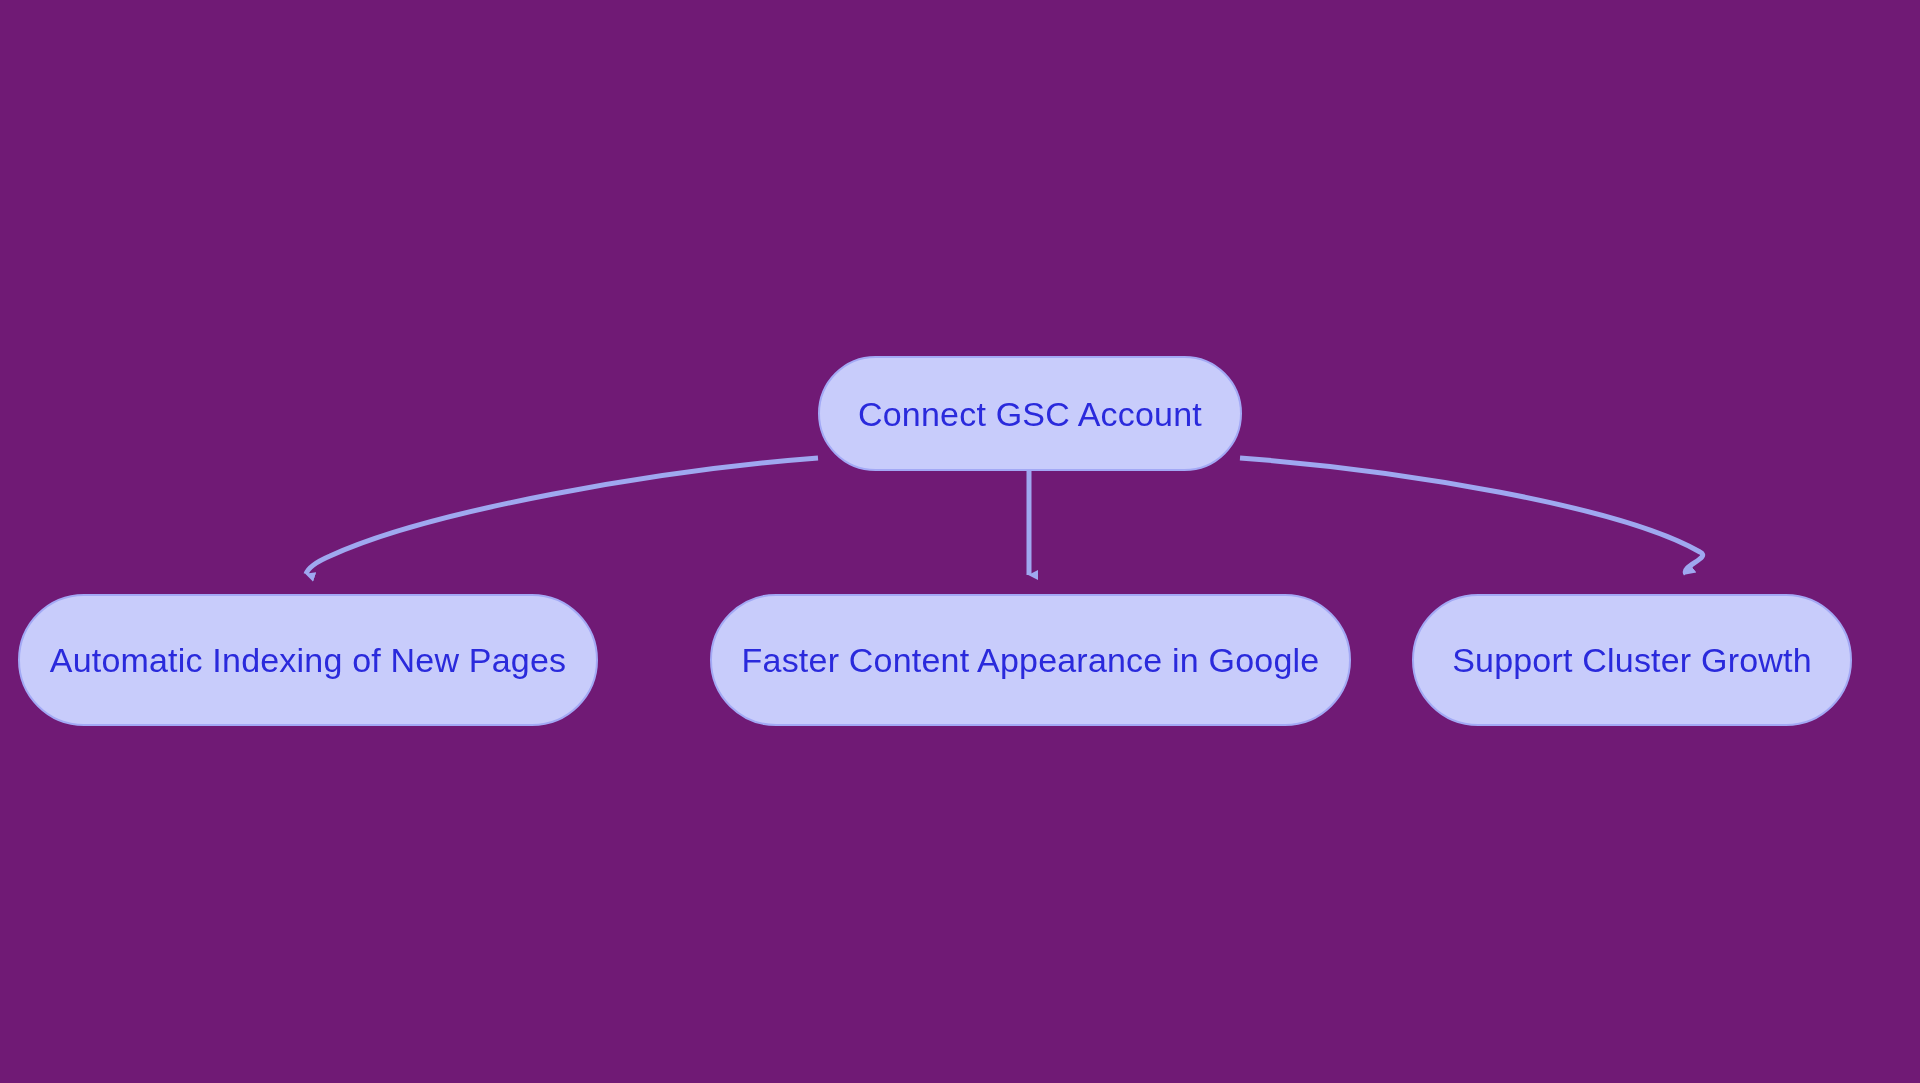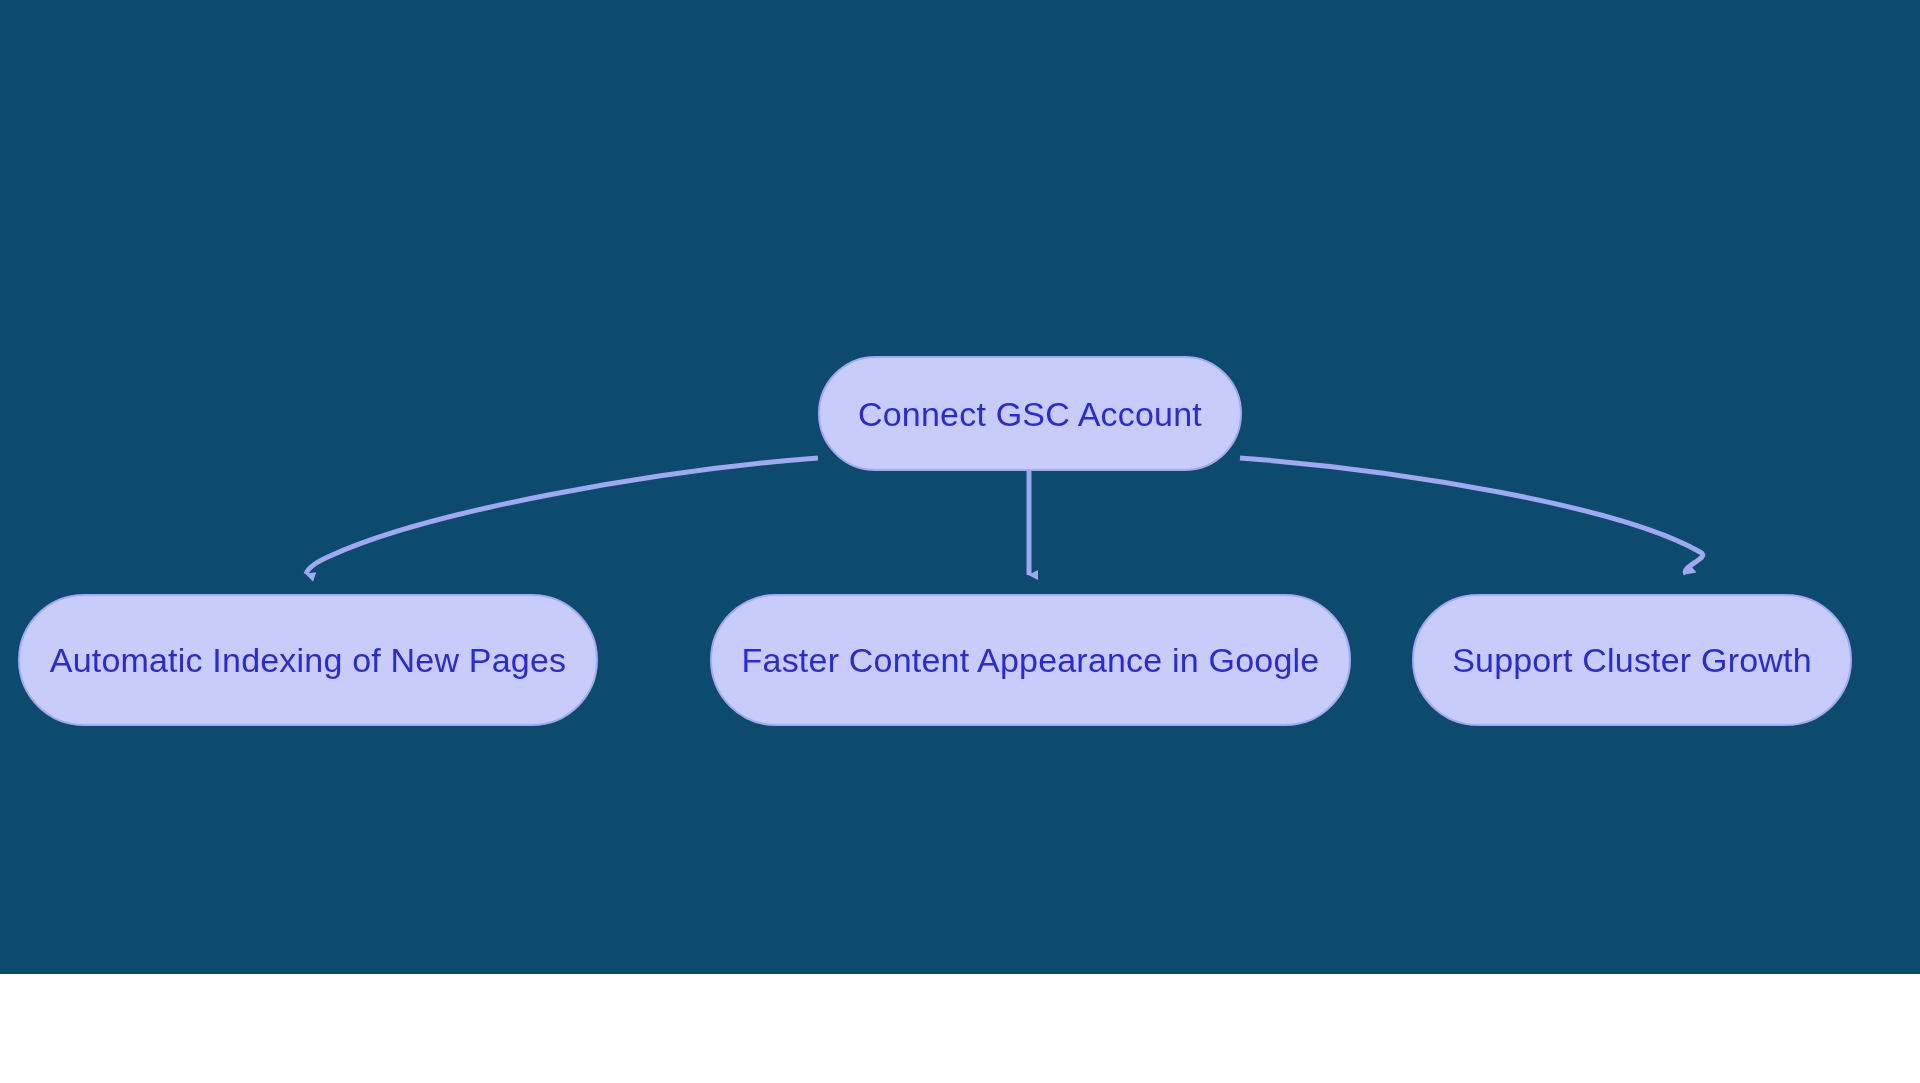--- a/index.html
+++ b/index.html
@@ -9,22 +9,22 @@
   }
   body {
     width: 1920px;
     height: 1083px;
     overflow: hidden;
     font-family: "Liberation Sans", sans-serif;
   }
   #flowchart-canvas {
     position: relative;
     width: 1920px;
-    height: 974px;
-    background: #0c4a6e;
+    height: 1083px;
+    background: #701a75;
   }
   #edge-layer {
     position: absolute;
     left: 0;
     top: 0;
     width: 1920px;
     height: 1083px;
     pointer-events: none;
   }
   .node {

